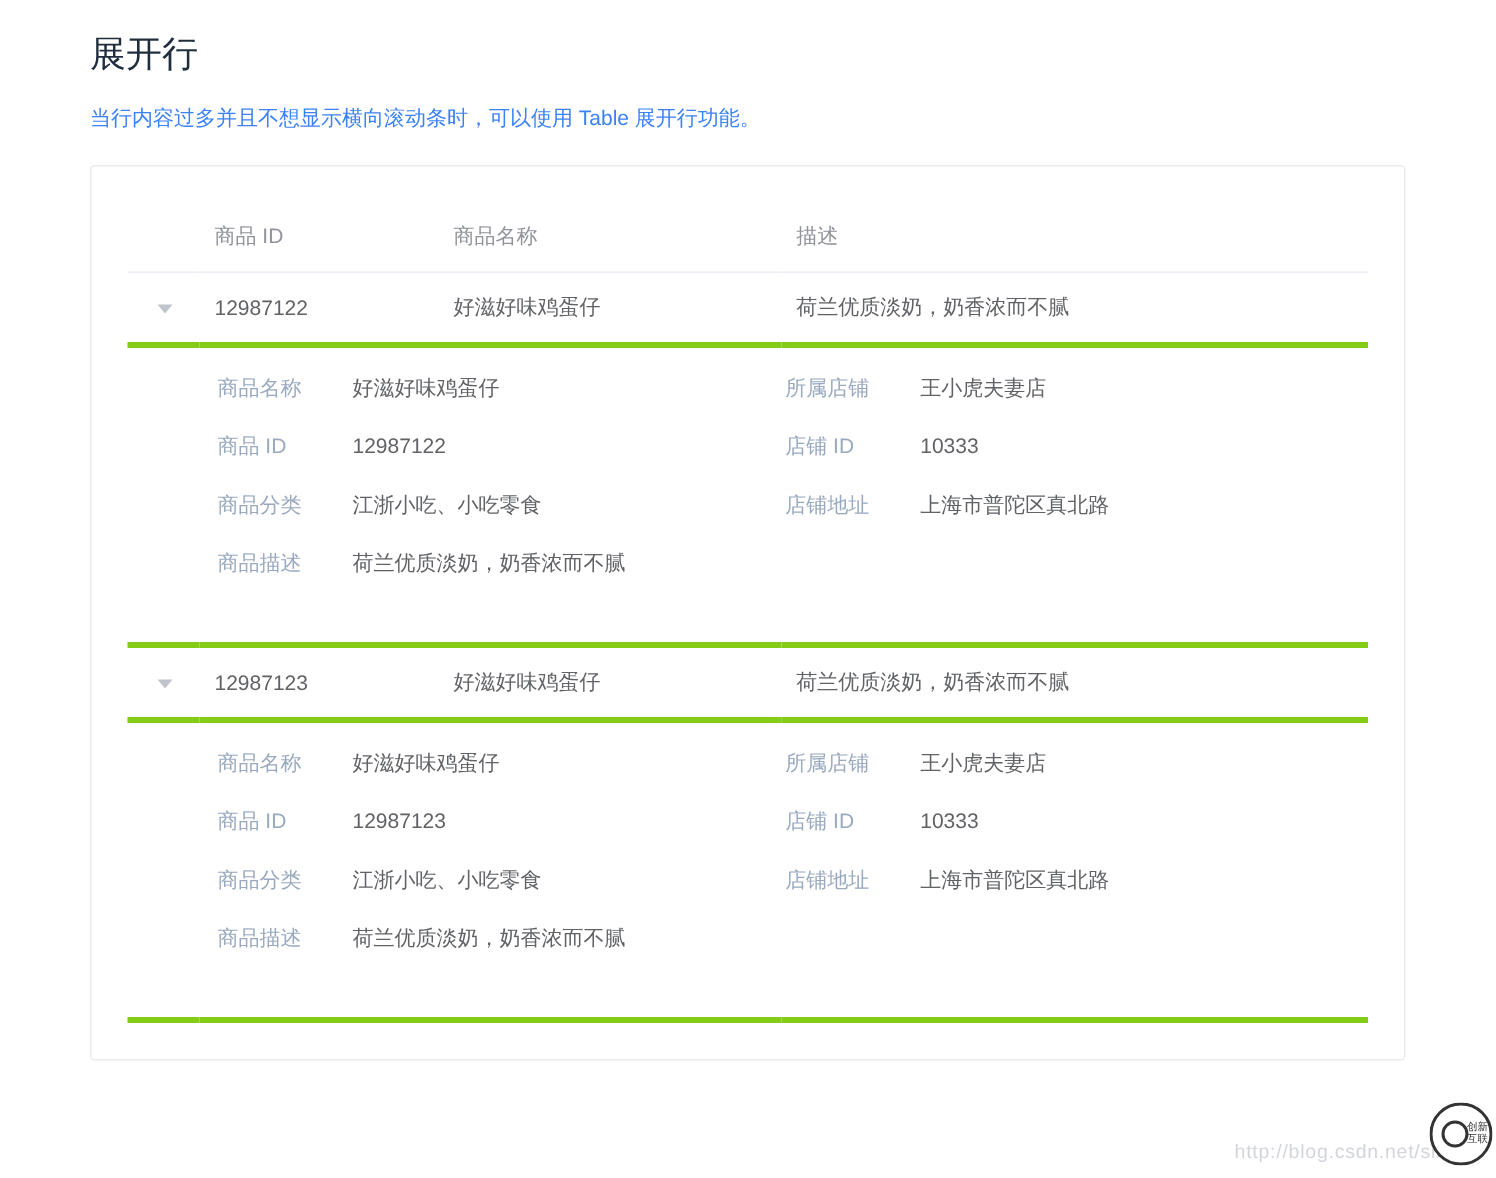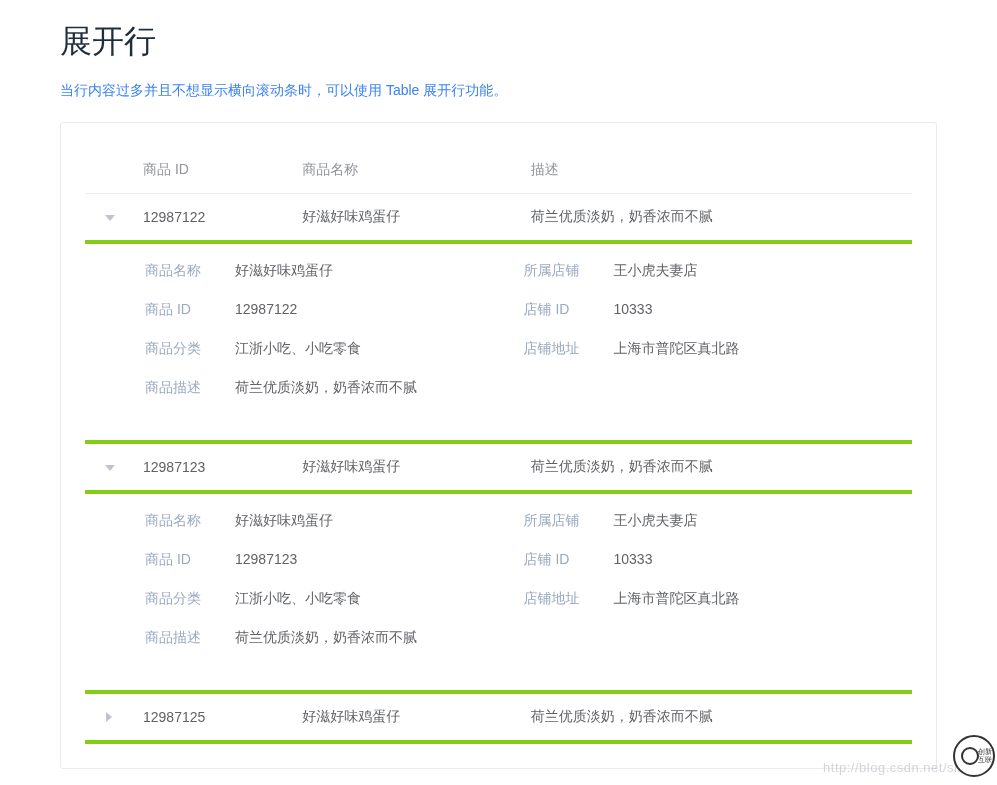--- a/index.html
+++ b/index.html
@@ -4,21 +4,21 @@
 <style>
 * { box-sizing: border-box; margin: 0; padding: 0; }
 body {
   font-family: -apple-system, BlinkMacSystemFont, "PingFang SC", "Hiragino Sans GB", "Microsoft YaHei", "Helvetica Neue", Arial, sans-serif;
   font-size: 14px;
   color: #303133;
   background: #fff;
   padding: 20px 60px 40px 60px;
   width: 997px;
 }
-.page-title { font-size: 32px; font-weight: 400; color: #1f2d3d; margin-bottom: 18px; }
+.page-title { font-size: 24px; font-weight: 400; color: #1f2d3d; margin-bottom: 18px; }
 .page-desc { font-size: 14px; color: #3b82f6; margin-bottom: 22px; }
 .demo-block { border: 1px solid #ebebeb; border-radius: 3px; padding: 24px; }
 
 table { width: 100%; border-collapse: collapse; }
 th {
   text-align: left;
   font-weight: 500;
   color: #909399;
   padding: 14px 10px;
   border-bottom: 1px solid #ebeef5;
@@ -195,32 +195,20 @@
       </div>
     </div>
     <div class="form-row">
       <div class="form-col-full">
         <div class="form-label">商品描述</div>
         <div class="form-value">荷兰优质淡奶，奶香浓而不腻</div>
       </div>
     </div>
   </td>
         </tr>
-  <tr>
-    <td class="col-expand">
-      <span class="expand-icon ">
-        <svg width="10" height="10" viewBox="0 0 10 10">
-                <path d="M2 0 L8 5 L2 10 Z" fill="#c0c4cc"></path>
-              </svg>
-      </span>
-    </td>
-    <td>12987125</td>
-    <td>好滋好味鸡蛋仔</td>
-    <td>荷兰优质淡奶，奶香浓而不腻</td>
-  </tr>
       </tbody>
 </table>
 </div>
 
 <div class="watermark">http://blog.csdn.net/sinat</div>
 <div class="corner-badge">
   <span class="corner-text">创新互联</span>
 </div>
 
 </body></html>

